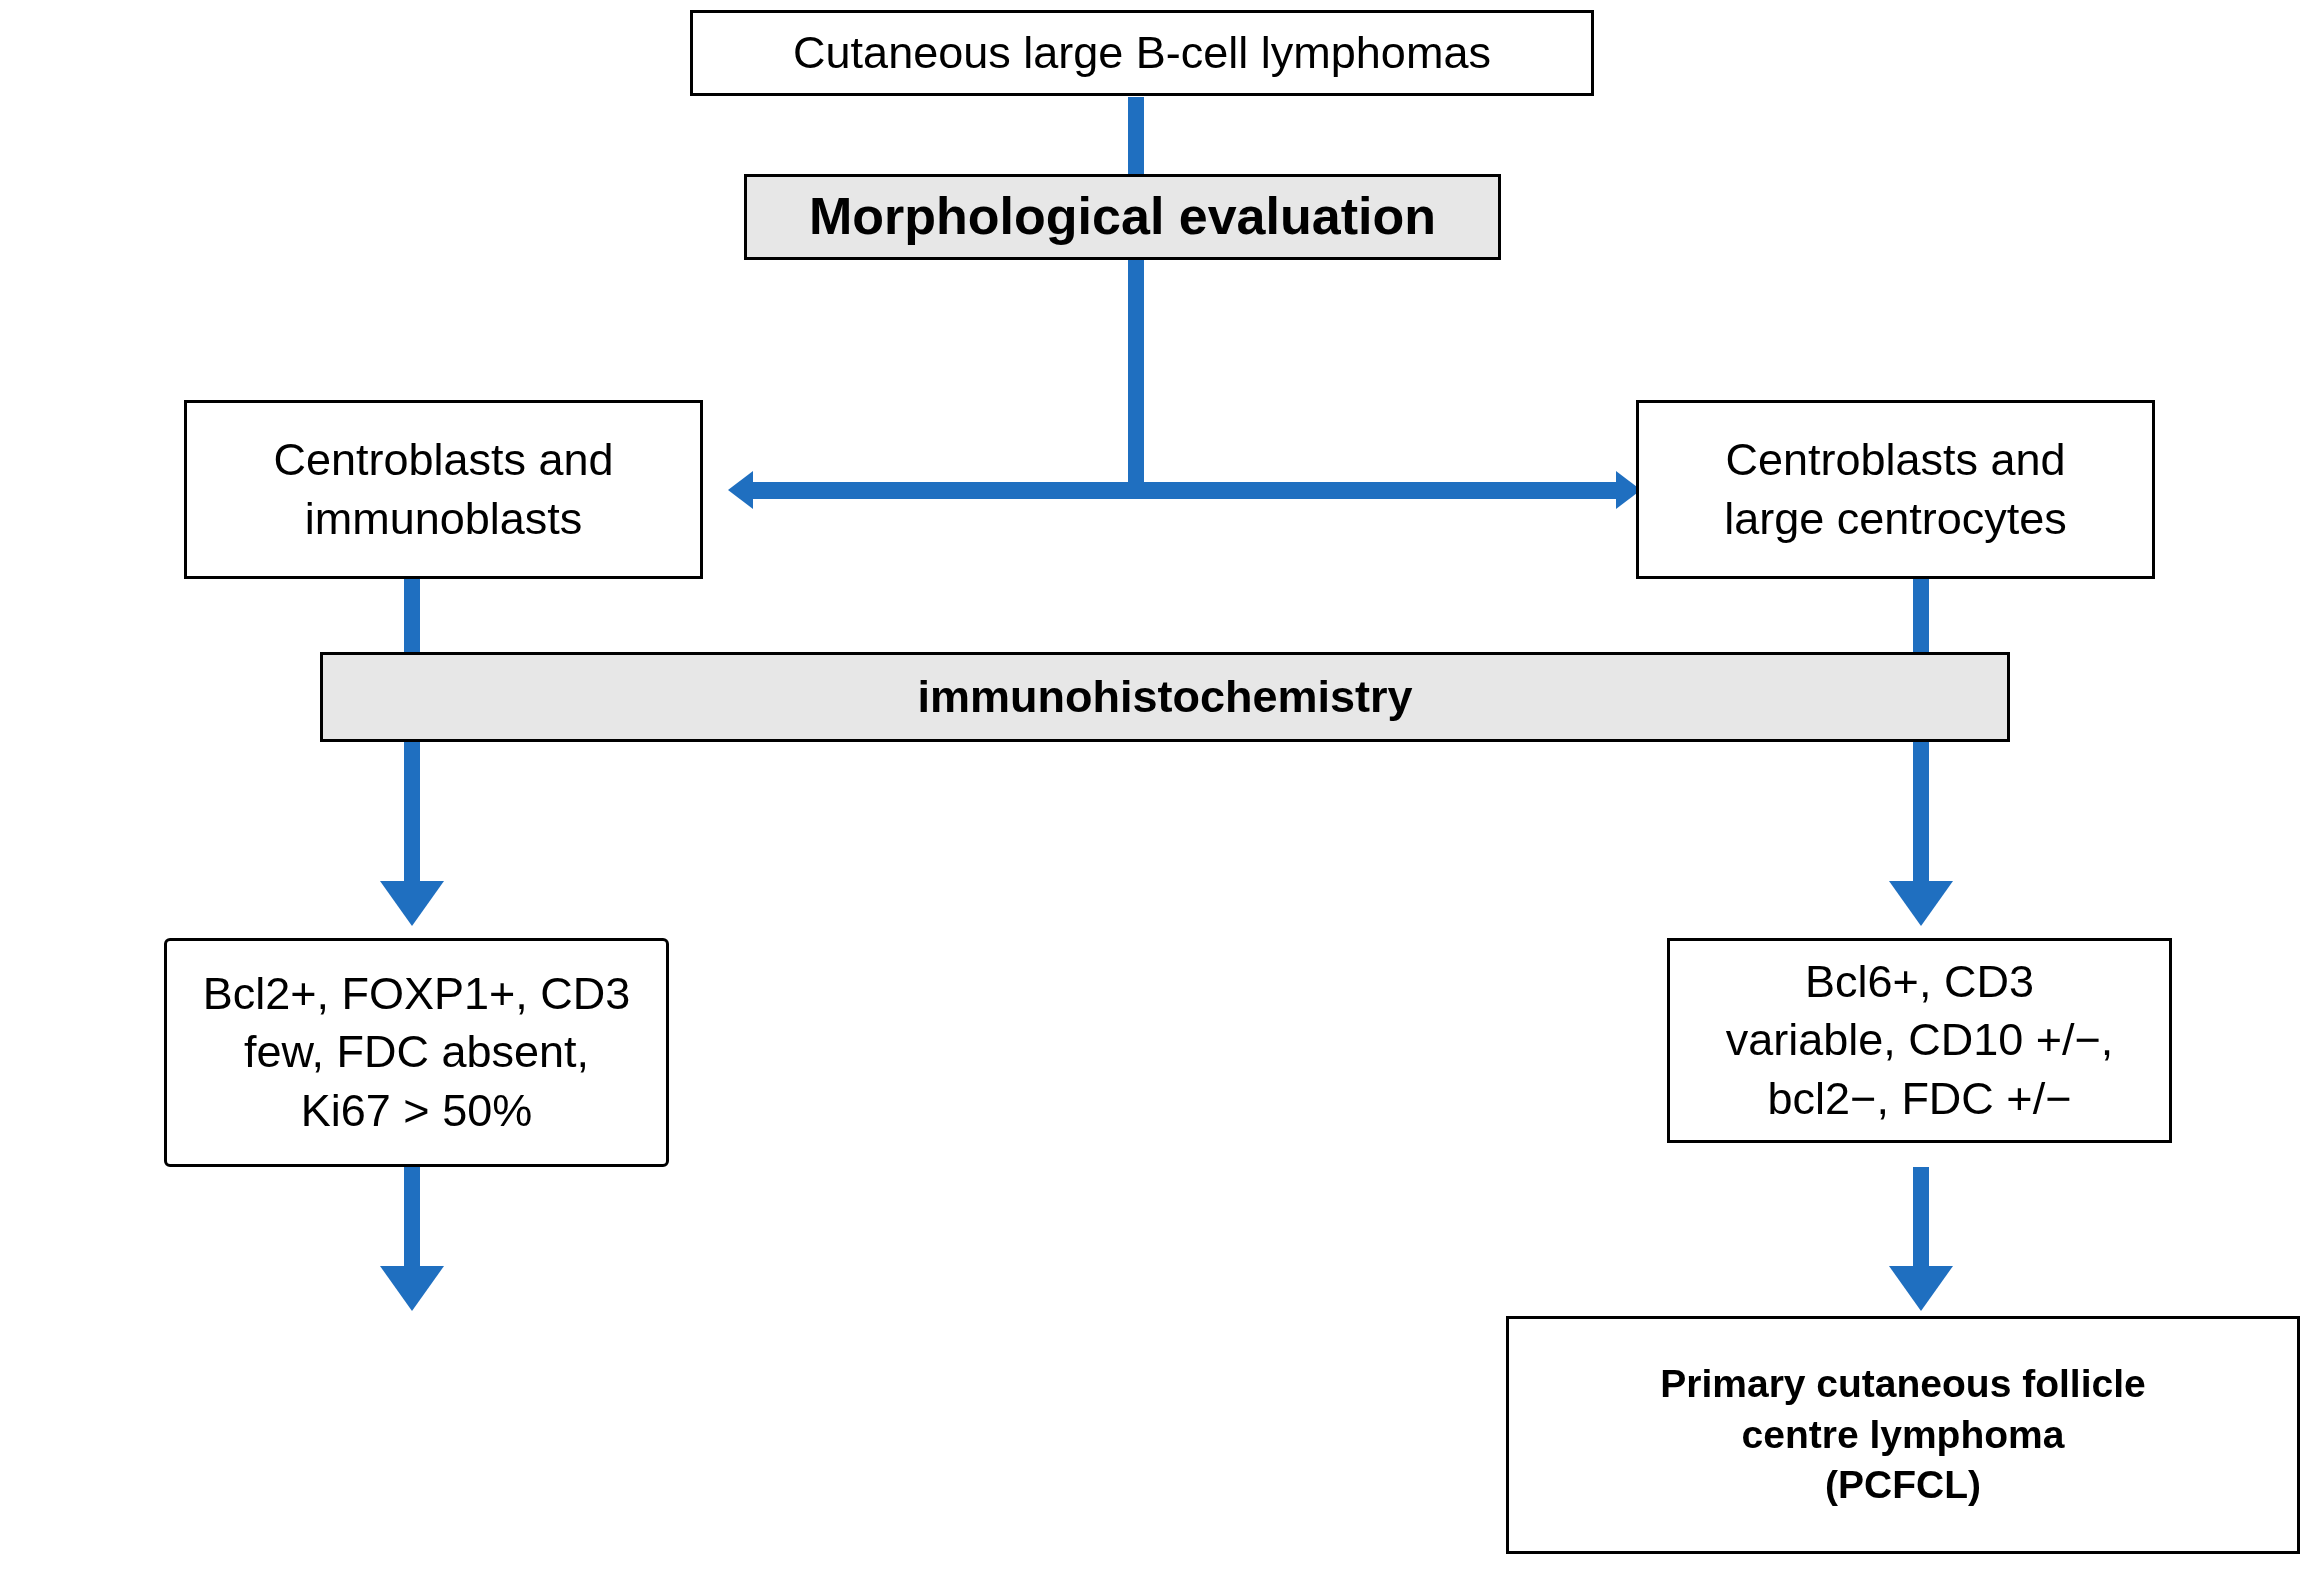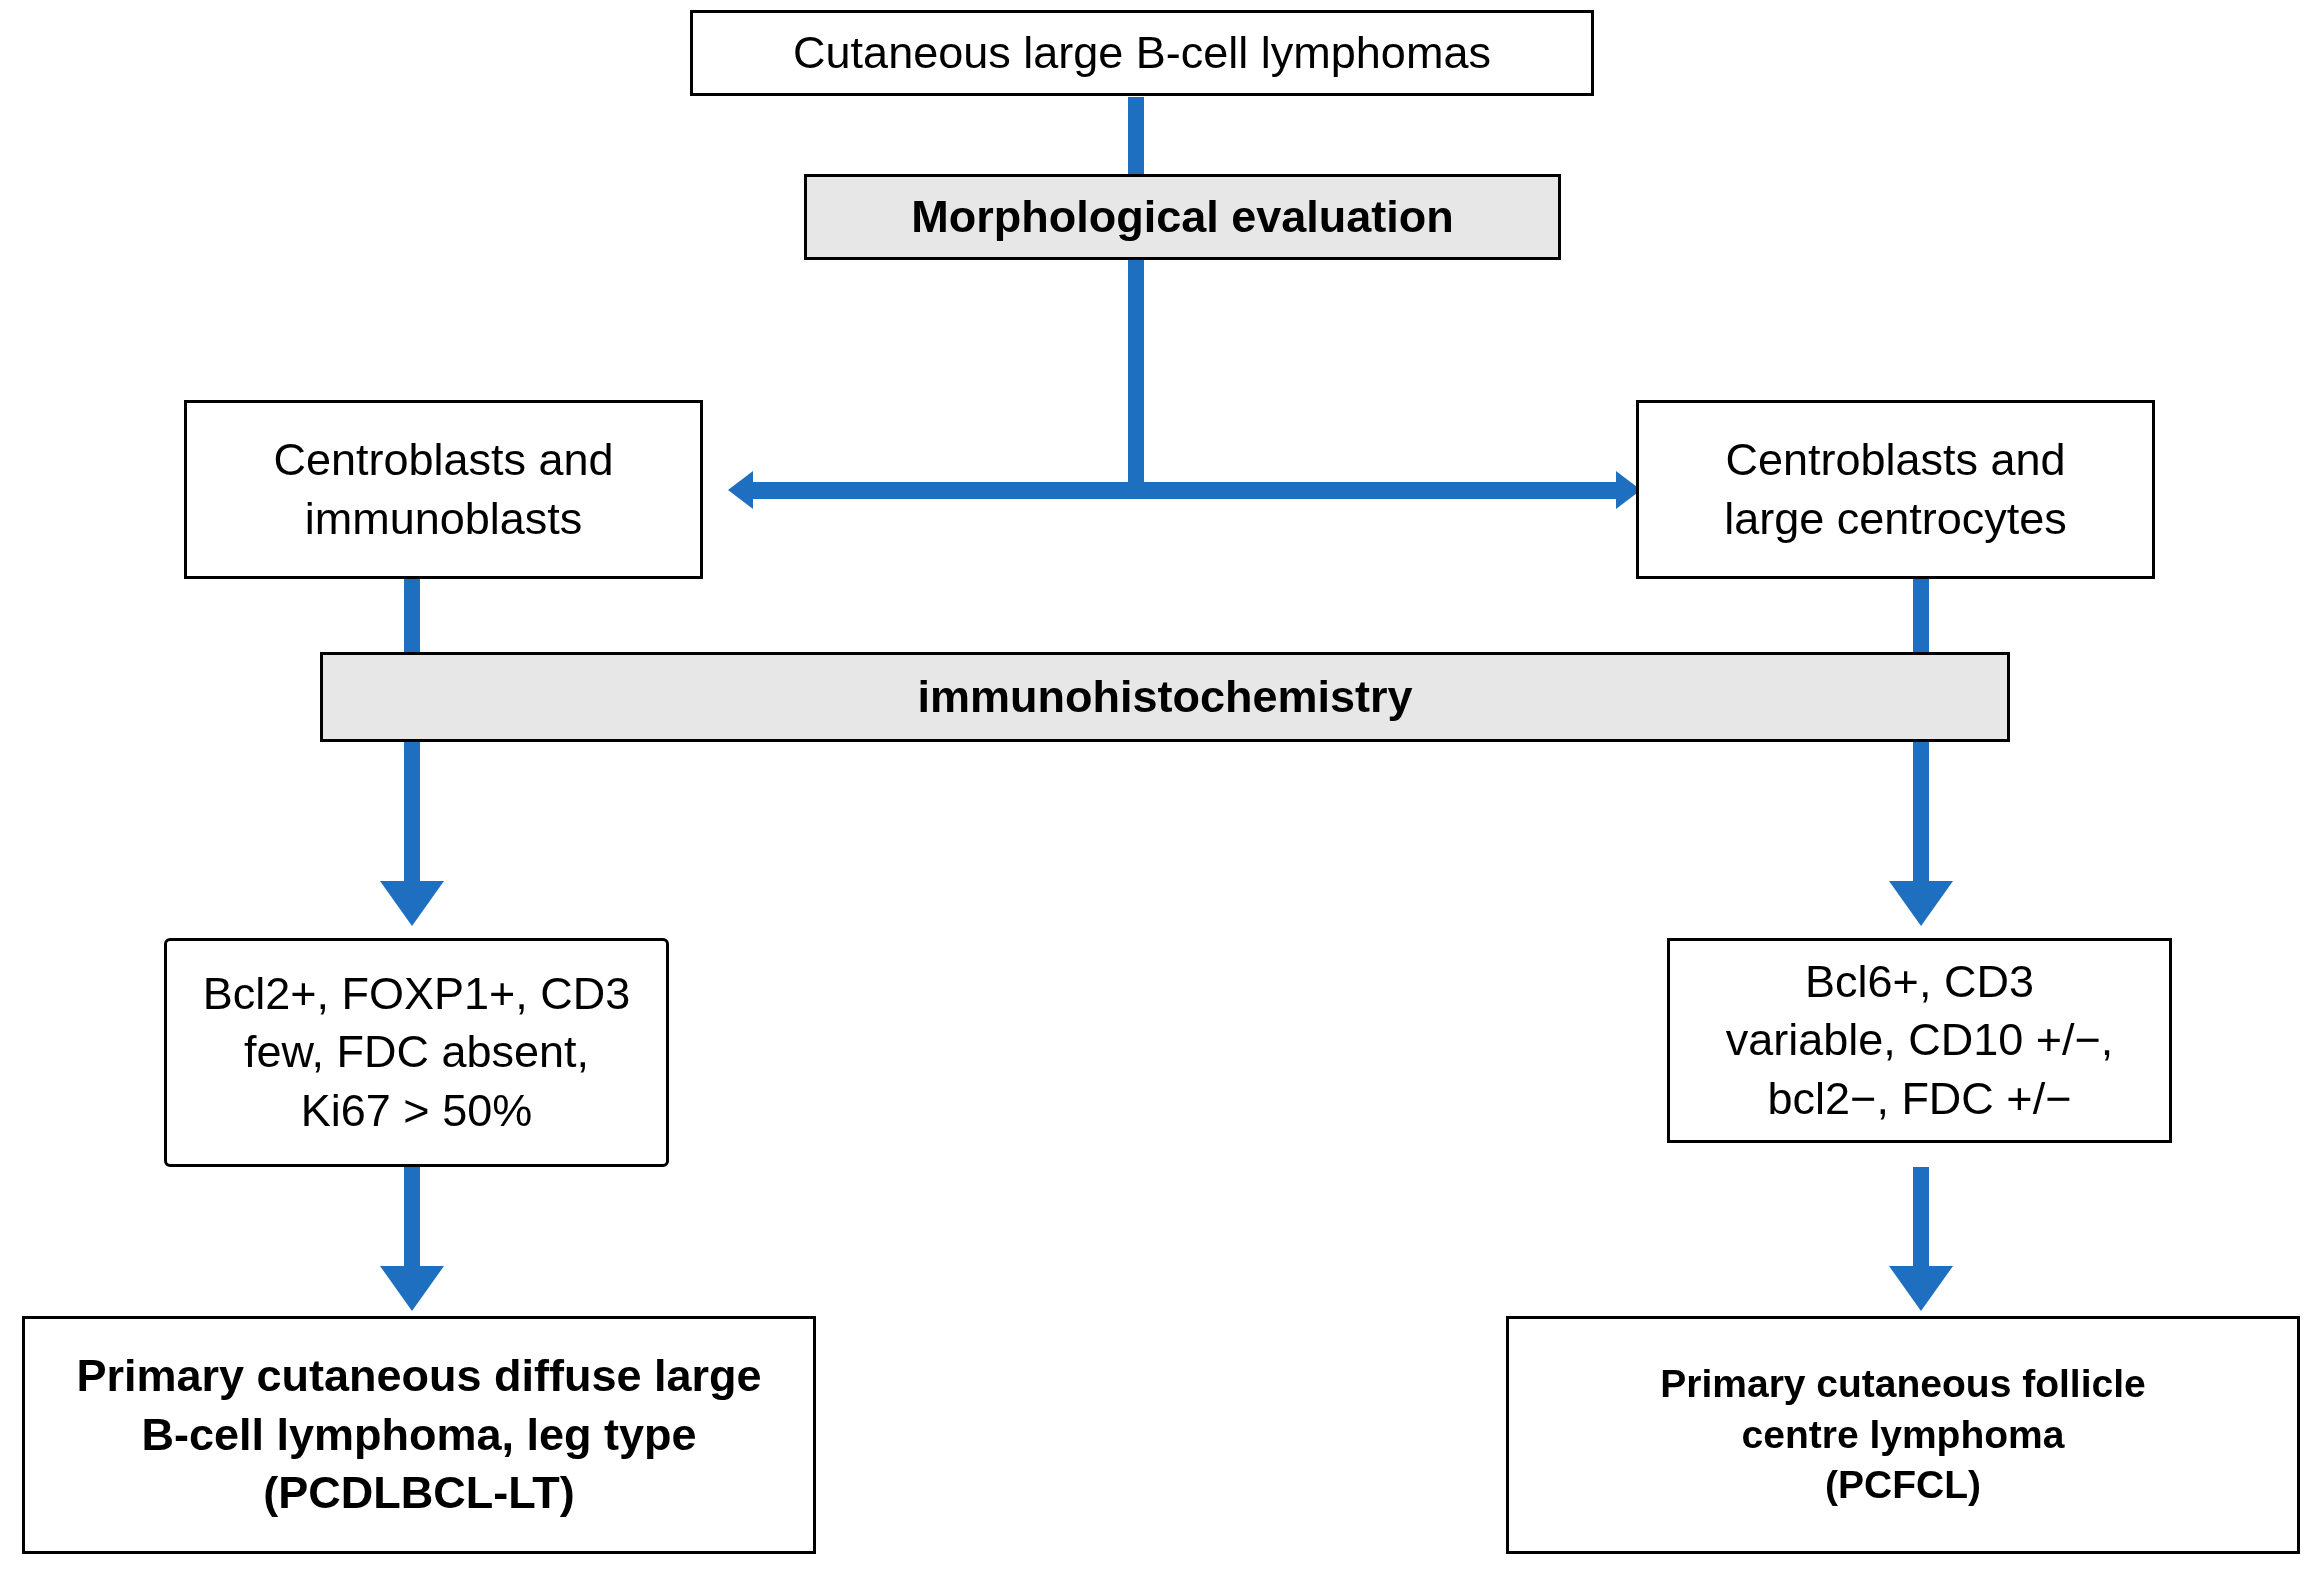--- a/index.html
+++ b/index.html
@@ -76,21 +76,21 @@
 <body>
 
 <div id="canvas">
 
   <div class="node terminal" style="left:690px; top:10.2px; width:904px; height:86px; font-size:45px;">
     <span>Cutaneous large B-cell lymphomas</span>
   </div>
 
   <div class="stem" style="left:1128px; top:97px; width:16px; height:78px;"></div>
 
-  <div class="node process" style="left:804px; top:174px; width:757px; height:86px; font-size:45px;">
+  <div class="node process" style="left:744px; top:174px; width:757px; height:86px; font-size:52px;">
     <span>Morphological evaluation</span>
   </div>
 
   <div class="stem" style="left:1128px; top:260px; width:16px; height:231px;"></div>
 
   <div class="hbar" style="left:753px; top:482px; width:863px; height:17px;"></div>
   <div class="arrow-head-left" style="left:728px; top:471px;"></div>
   <div class="arrow-head-right" style="left:1616px; top:471px;"></div>
 
   <div class="node terminal" style="left:184px; top:400px; width:519px; height:179px; font-size:45px;">
@@ -127,25 +127,20 @@
 variable, CD10 +/−,
 bcl2−, FDC +/−</span>
   </div>
 
   <div class="stem" style="left:404px; top:1167px; width:16px; height:107px;"></div>
   <div class="arrow-head-down" style="left:380px; top:1266px;"></div>
 
   <div class="stem" style="left:1913px; top:1167px; width:16px; height:107px;"></div>
   <div class="arrow-head-down" style="left:1889px; top:1266px;"></div>
 
-  <div class="node outcome" style="left:22px; top:1316px; width:794px; height:238px; font-size:45px;">
-    <span>Primary cutaneous diffuse large
-B-cell lymphoma, leg type
-(PCDLBCL-LT)</span>
-  </div>
 
   <div class="node outcome" style="left:1506px; top:1316px; width:794px; height:238px; font-size:39px;">
     <span>Primary cutaneous follicle
 centre lymphoma
 (PCFCL)</span>
   </div>
 
 </div>
 
 

